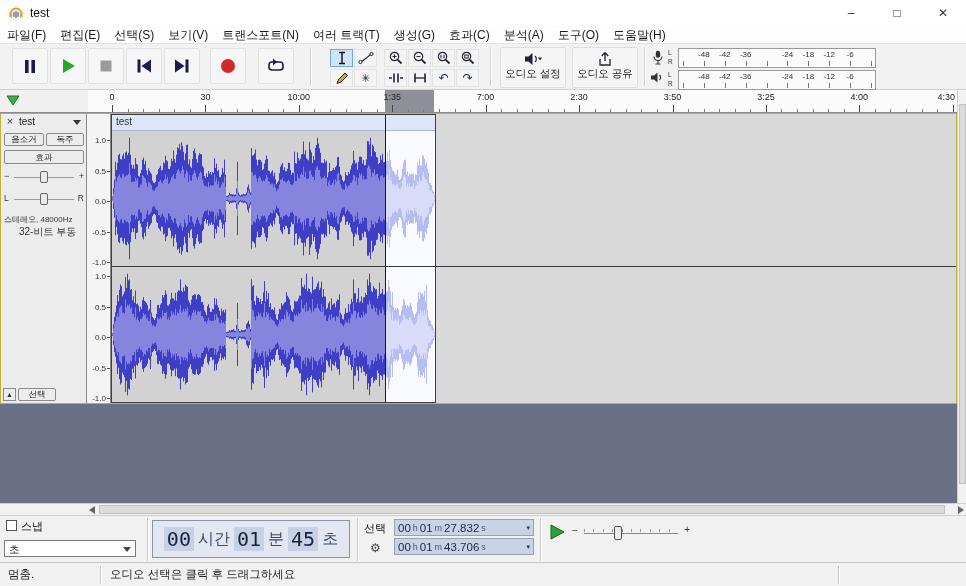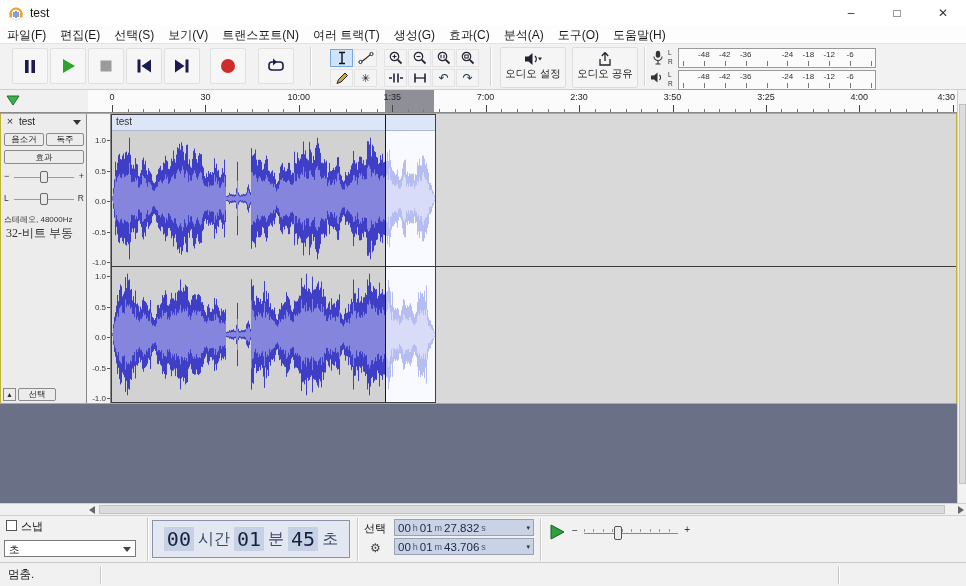--- a/index.html
+++ b/index.html
@@ -344,21 +344,21 @@
       <div class="slider-thumb" style="left:36px;"></div>
     </div>
 
     <div class="abs" style="left:3px;top:77px;width:80px;height:16px;">
       <span class="abs" style="left:0;top:2px;font-size:8.5px;color:#333;">L</span>
       <span class="abs" style="right:0;top:2px;font-size:8.5px;color:#333;">R</span>
       <div class="slider-groove" style="left:10px;width:60px;"></div>
       <div class="slider-thumb" style="left:36px;"></div>
     </div>
     <div class="abs" style="left:3px;top:100px;font-size:8px;color:#333;">스테레오, 48000Hz</div>
-    <div class="abs" style="left:5px;top:111px;font-size:12px;color:#333;font-family:Liberation Serif, serif;">32-비트 부동</div>
+    <div class="abs" style="left:18px;top:111px;font-size:10px;color:#333;">32-비트 부동</div>
     <div class="abs" style="left:2px;top:274px;width:13px;height:13px;border:1px solid #8b8b8b;background:#ececec;text-align:center;font-size:7px;line-height:12px;color:#333;">▲</div>
     <div class="abs tcp-btn" style="left:17px;top:274px;width:38px;height:13px;">선택</div>
   </div>
 
   <div class="abs" id="vruler" style="left:86px;top:0;width:24px;height:289px;background:#f4f4f4;border-right:1px solid #8a8a8a;">
       <div class="vr-lab" style="top: 23px;">1.0</div>
       <div class="vr-tick" style="top: 26px;"></div>
       <div class="vr-lab" style="top: 54px;">0.5</div>
       <div class="vr-tick" style="top: 57px;"></div>
       <div class="vr-lab" style="top: 84px;">0.0</div>
@@ -480,14 +480,15 @@
         <div class="abs" style="left: 75.2px; top: 2px; width: 1px; height: 3px; background: rgb(153, 153, 153);"></div>
         <div class="abs" style="left: 84.6px; top: 2px; width: 1px; height: 3px; background: rgb(153, 153, 153);"></div>
       </div>
     <div class="abs" style="left:42px;top:5px;width:8px;height:14px;background:#ececec;border:1px solid #555;border-radius:2px;"></div>
   </div>
 </div>
 
 <div class="abs" id="status">
   <span class="abs" style="left:8px;top:4px;">멈춤.</span>
   <div class="abs" style="left:100px;top:3px;width:1px;height:18px;background:#c9c9c9;box-shadow:1px 0 0 #fff;"></div>
+  <span class="abs" style="left:110px;top:4px;">오디오 선택은 클릭 후 드래그하세요</span>
   <div class="abs" style="left:838px;top:3px;width:1px;height:18px;background:#c9c9c9;box-shadow:1px 0 0 #fff;"></div>
 </div>
 
 </body></html>

